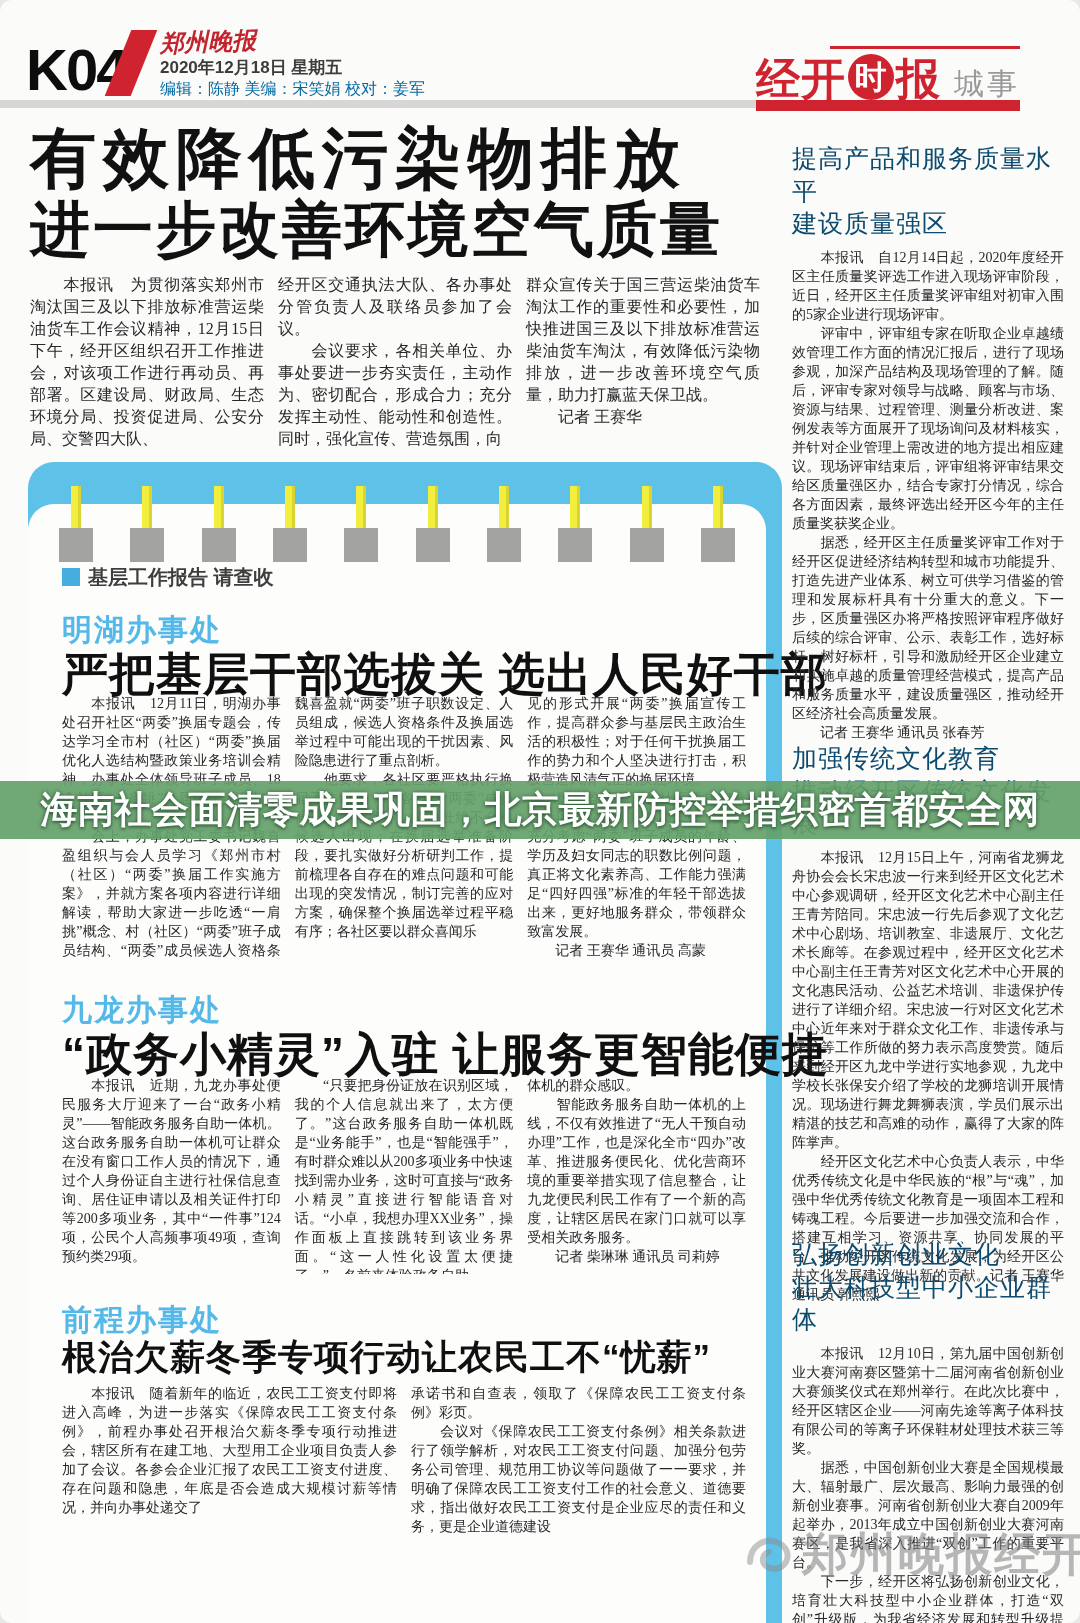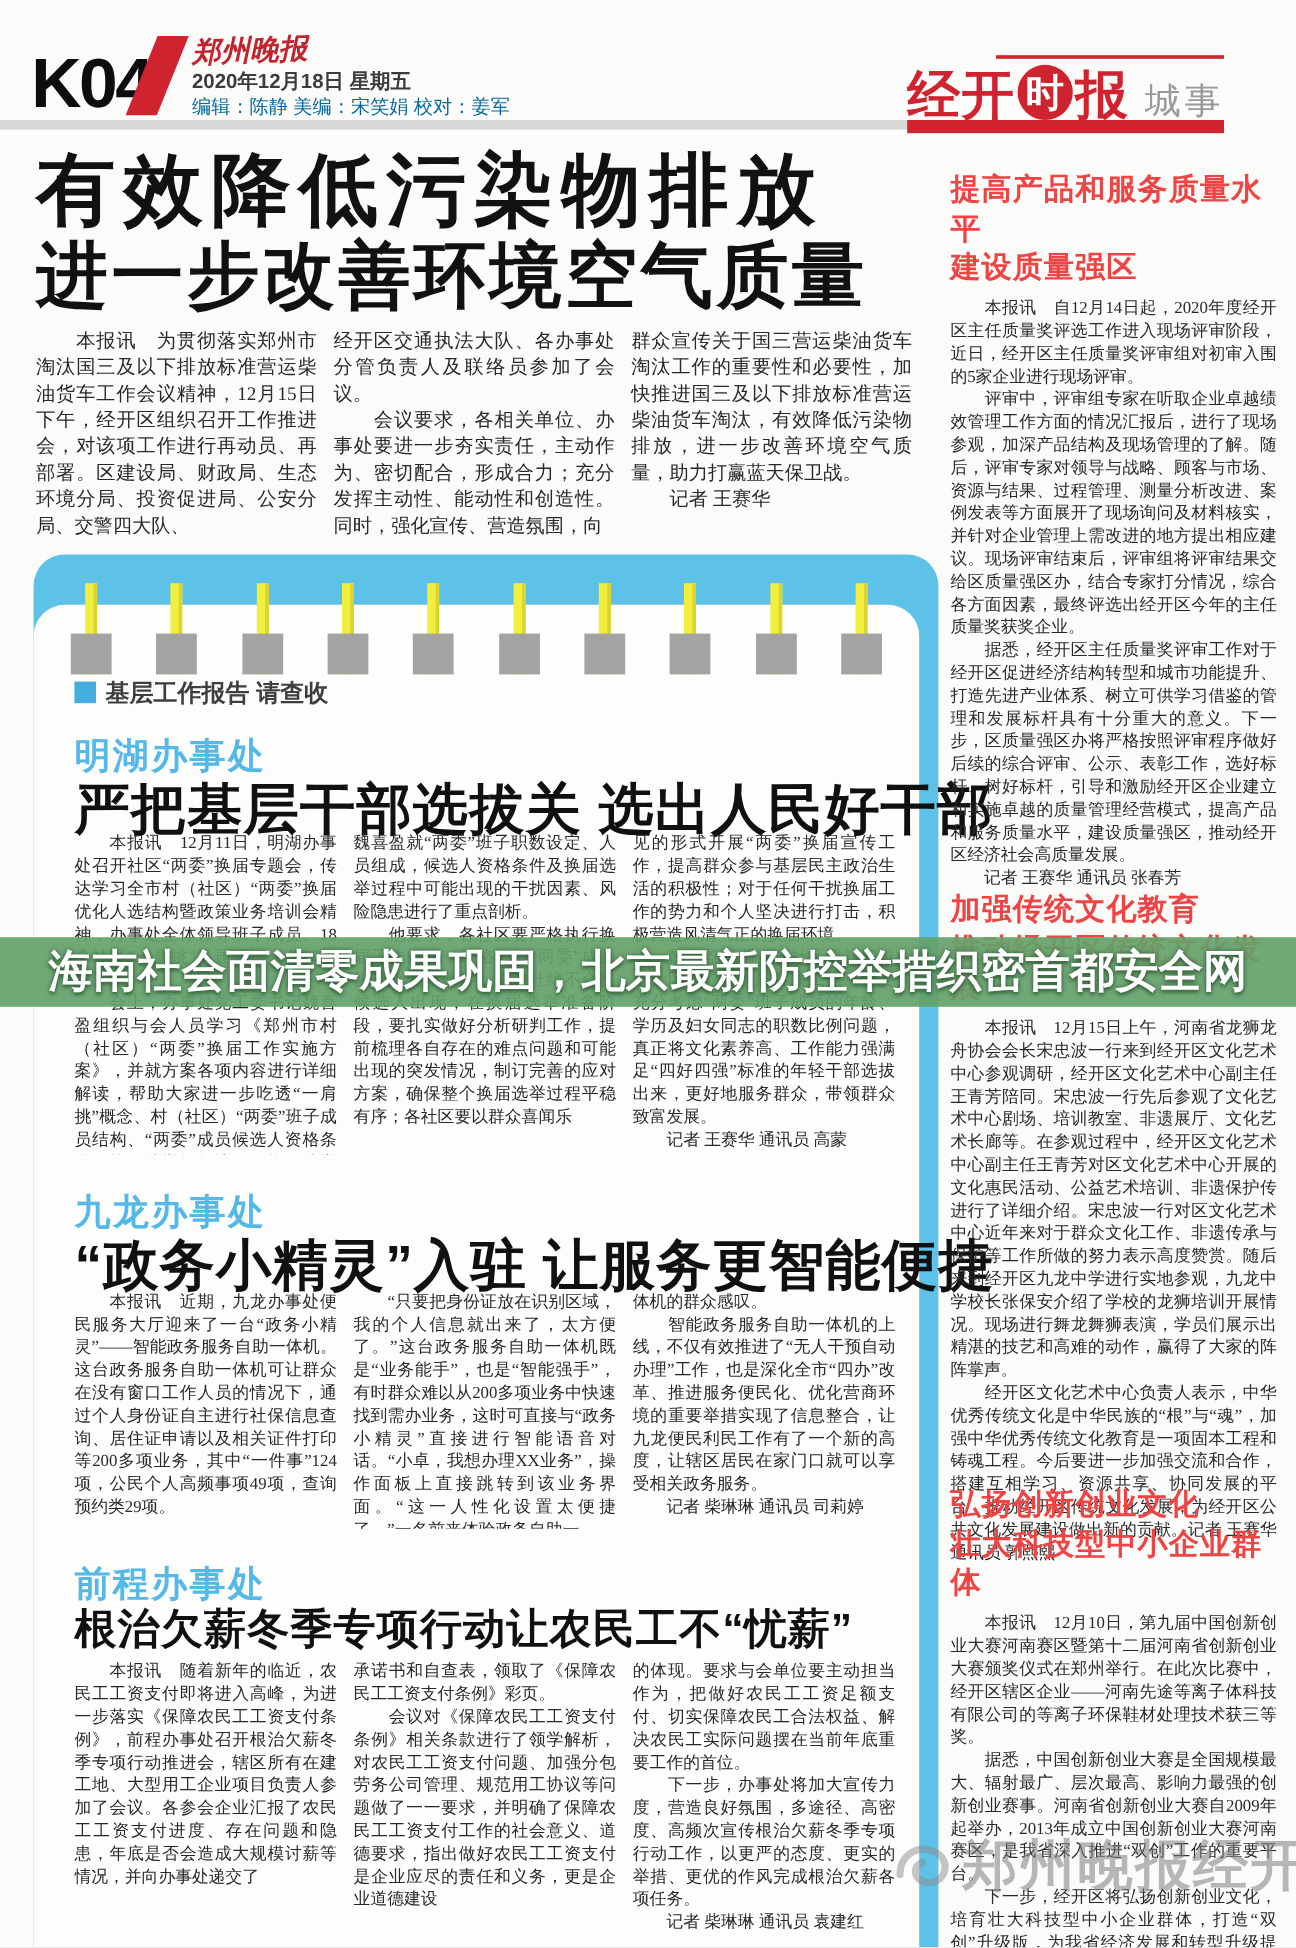--- a/index.html
+++ b/index.html
@@ -1,17 +1,17 @@
 <!DOCTYPE html>
 <html><head>
 <meta charset="utf-8">
 <style>
   html,body{margin:0;padding:0;background:#e8e8e6;}
   #page{position:relative;width:1080px;height:1623px;margin:0 auto;background:#fbfbfa;
-        overflow:hidden;font-family:"Liberation Sans","DejaVu Sans",sans-serif;color:#1c1c1c;}
+        overflow:hidden;font-family:"Liberation Sans","DejaVu Sans",sans-serif;color:#1c1c1c;border-radius:12px;}
   
   .pageno{position:absolute;left:26px;top:36px;font-size:58px;font-weight:900;letter-spacing:-2px;color:#0d0d0d;}
   .slash{position:absolute;left:118px;top:30px;width:26px;height:66px;background:#cf2430;transform:skewX(-22deg);}
   .paper-logo{position:absolute;left:160px;top:26px;font-size:24px;font-weight:700;color:#c2242e;
               transform:rotate(-2deg);font-family:"Liberation Serif","DejaVu Serif",serif;font-style:italic;}
   .hdr-date{position:absolute;left:160px;top:56px;font-size:17px;color:#3c3c3c;font-weight:700;}
   .hdr-staff{position:absolute;left:160px;top:79px;font-size:16px;color:#0369a1;}
   .hdr-rule{position:absolute;left:0;top:100px;width:758px;height:8px;background:#d7d7d5;}
   .masthead{position:absolute;left:756px;top:38px;width:264px;height:72px;}
   .mast-topline{position:absolute;left:74px;top:8px;width:190px;height:3px;background:#cf2430;}
@@ -39,21 +39,21 @@
   .pin .stick{position:absolute;left:13px;top:0;width:10px;height:76px;background:#f1ee3e;box-shadow:inset -3px 0 0 #d8d432;}
   .pin .square{position:absolute;left:1px;top:42px;width:34px;height:34px;background:#a3a3a1;}
   .note-label{position:absolute;left:34px;top:102px;font-size:20px;font-weight:700;color:#3e3e3e;}
   .note-label .sq{display:inline-block;width:18px;height:18px;background:#45aede;margin-right:8px;vertical-align:-2px;}
   .office{position:absolute;left:34px;font-size:30px;font-weight:900;color:#54b8e9;letter-spacing:2px;}
   .note-headline{position:absolute;left:34px;font-size:46px;font-weight:900;color:#101010;letter-spacing:1px;white-space:nowrap;}
   .note-body{position:absolute;left:34px;right:36px;display:flex;gap:14px;overflow:hidden;}
   .note-body .ncol{font-size:14px;line-height:19px;}
   
   .sidebar-article{position:absolute;left:792px;width:272px;}
-  .sb-title{font-size:25px;font-weight:700;line-height:1.3;color:#ef4444;white-space:pre-line;letter-spacing:1px;}
+  .sb-title{font-size:25px;font-weight:400;line-height:1.3;color:#0c4a6e;white-space:pre-line;letter-spacing:1px;}
   .sb-body{margin-top:8px;font-size:14px;line-height:19px;text-align:justify;white-space:pre-line;color:#28282a;
            font-family:"Liberation Serif","DejaVu Serif",serif;}
   
   .banner{position:absolute;left:0;top:781px;width:1080px;height:58px;background:rgba(101,162,106,0.92);
           display:flex;align-items:center;justify-content:center;z-index:40;}
   .banner span{font-size:37px;font-weight:900;color:#ffffff;white-space:nowrap;letter-spacing:0px;
                text-shadow:0 0 4px rgba(44,84,50,.85),0 2px 3px rgba(44,84,50,.6);}
   
   .watermark{position:absolute;left:742px;top:1524px;z-index:30;display:flex;align-items:center;gap:6px;
              color:rgba(125,125,125,0.55);}
@@ -158,23 +158,20 @@
 　　智能政务服务自助一体机的上线，不仅有效推进了“无人干预自动办理”工作，也是深化全市“四办”改革、推进服务便民化、优化营商环境的重要举措实现了信息整合，让九龙便民利民工作有了一个新的高度，让辖区居民在家门口就可以享受相关政务服务。
 　　记者 柴琳琳 通讯员 司莉婷</div>
     </div>
 
     <div class="office" style="top:838px;">前程办事处</div>
     <div class="note-headline" style="top:872px;font-size:35px;">根治欠薪冬季专项行动让农民工不“忧薪”</div>
     <div class="note-body" style="top:922px;height:235px;">
       <div class="ncol">　　本报讯　随着新年的临近，农民工工资支付即将进入高峰，为进一步落实《保障农民工工资支付条例》，前程办事处召开根治欠薪冬季专项行动推进会，辖区所有在建工地、大型用工企业项目负责人参加了会议。各参会企业汇报了农民工工资支付进度、存在问题和隐患，年底是否会造成大规模讨薪等情况，并向办事处递交了</div>
       <div class="ncol">承诺书和自查表，领取了《保障农民工工资支付条例》彩页。
 　　会议对《保障农民工工资支付条例》相关条款进行了领学解析，对农民工工资支付问题、加强分包劳务公司管理、规范用工协议等问题做了一一要求，并明确了保障农民工工资支付工作的社会意义、道德要求，指出做好农民工工资支付是企业应尽的责任和义务，更是企业道德建设</div>
-      <div class="ncol">的体现。要求与会单位要主动担当作为，把做好农民工工资足额支付、切实保障农民工合法权益、解决农民工实际问题摆在当前年底重要工作的首位。
-　　下一步，办事处将加大宣传力度，营造良好氛围，多途径、高密度、高频次宣传根治欠薪冬季专项行动工作，以更严的态度、更实的举措、更优的作风完成根治欠薪各项任务。
-　　记者 柴琳琳 通讯员 袁建红</div>
     </div>
   </div>
 
   <div class="sidebar-article" style="top:142px;">
     <div class="sb-title">提高产品和服务质量水平
 建设质量强区</div>
     <div class="sb-body">　　本报讯　自12月14日起，2020年度经开区主任质量奖评选工作进入现场评审阶段，近日，经开区主任质量奖评审组对初审入围的5家企业进行现场评审。
 　　评审中，评审组专家在听取企业卓越绩效管理工作方面的情况汇报后，进行了现场参观，加深产品结构及现场管理的了解。随后，评审专家对领导与战略、顾客与市场、资源与结果、过程管理、测量分析改进、案例发表等方面展开了现场询问及材料核实，并针对企业管理上需改进的地方提出相应建议。现场评审结束后，评审组将评审结果交给区质量强区办，结合专家打分情况，综合各方面因素，最终评选出经开区今年的主任质量奖获奖企业。
 　　据悉，经开区主任质量奖评审工作对于经开区促进经济结构转型和城市功能提升、打造先进产业体系、树立可供学习借鉴的管理和发展标杆具有十分重大的意义。下一步，区质量强区办将严格按照评审程序做好后续的综合评审、公示、表彰工作，选好标杆、树好标杆，引导和激励经开区企业建立和实施卓越的质量管理经营模式，提高产品和服务质量水平，建设质量强区，推动经开区经济社会高质量发展。
 　　记者 王赛华 通讯员 张春芳</div>

